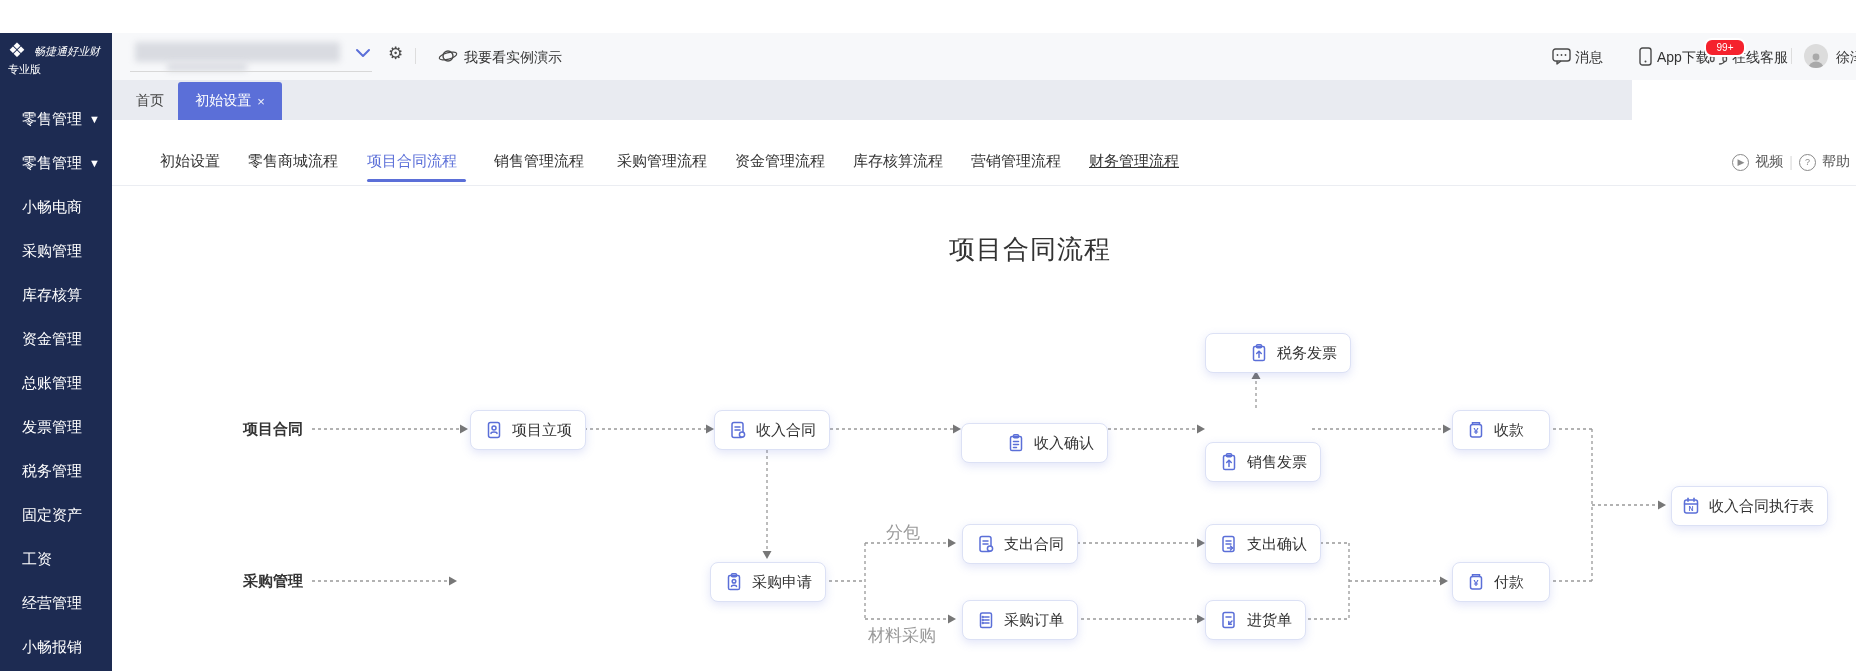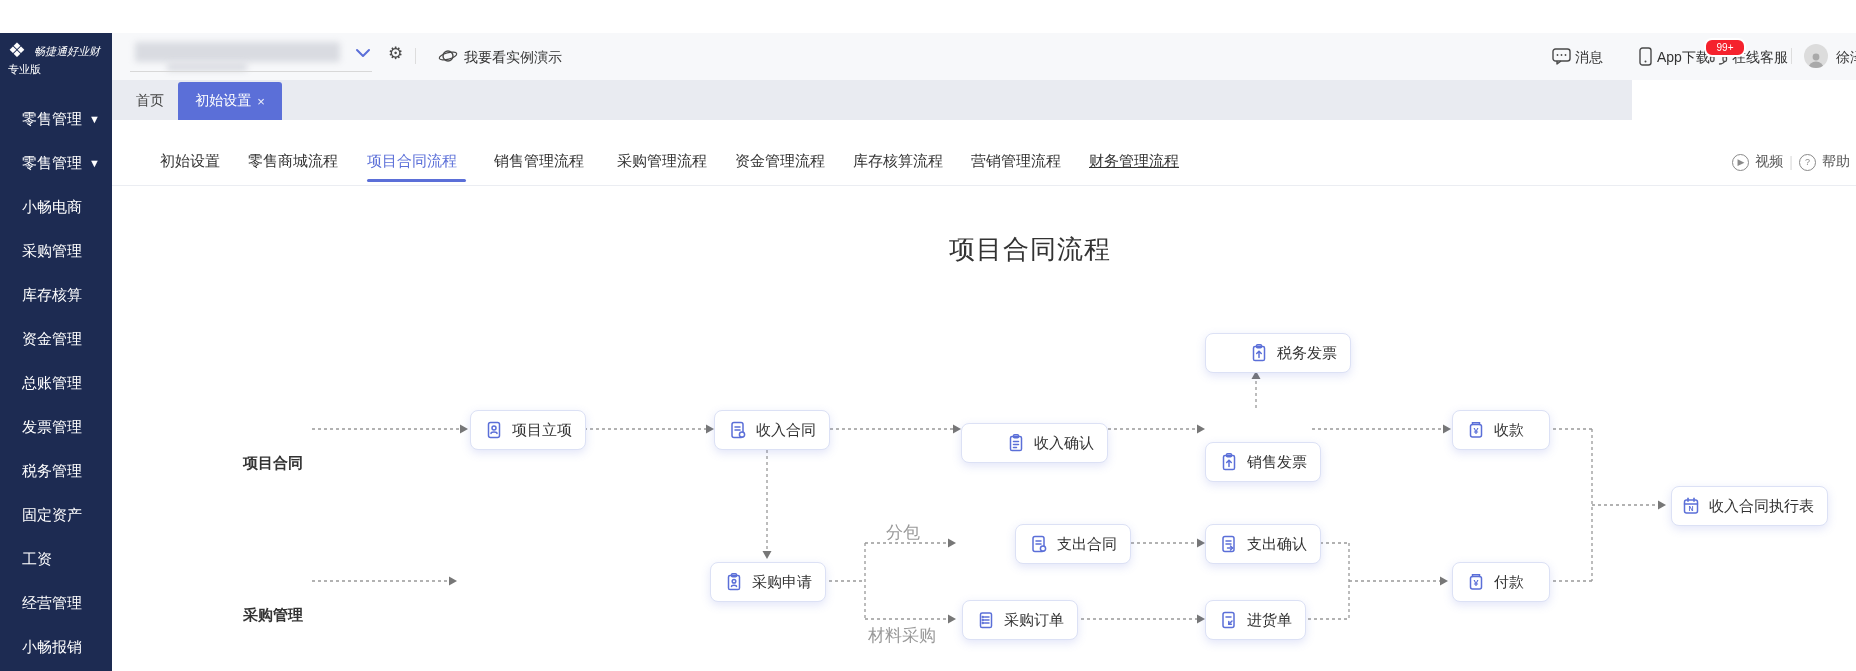--- a/index.html
+++ b/index.html
@@ -47,21 +47,21 @@
   .subitem{position:absolute;top:152px;font-size:15px;color:#333;cursor:pointer;white-space:nowrap;}
   .subitem.active{color:#5B6FD8;font-weight:500;}
   #sub-underline{left:367px;top:179px;width:99px;height:3px;background:#5B6FD8;border-radius:2px;}
   #subnav-right{right:6px;top:153px;display:flex;align-items:center;gap:6px;font-size:14px;color:#555;}
   .mini-circ{width:15px;height:15px;border:1px solid #8a8a8a;border-radius:50%;display:inline-flex;
              align-items:center;justify-content:center;font-size:9px;color:#8a8a8a;line-height:1;}
 
   
   #flow-title{left:930px;top:232px;width:200px;text-align:center;font-size:26px;color:#333;
               font-weight:500;letter-spacing:1px;}
-  .lane-label{font-size:15px;font-weight:600;color:#333;white-space:nowrap;margin-top:34px;}
+  .lane-label{font-size:15px;font-weight:600;color:#333;white-space:nowrap;}
   .edge-label{font-size:17px;color:#999;white-space:nowrap;}
   .node{position:absolute;height:38px;display:inline-flex;align-items:center;gap:8px;
         padding:0 13px;background:#fff;border:1px solid #DCE1F5;border-radius:8px;
         box-shadow:0 3px 10px rgba(95,111,216,.18);font-size:15px;color:#333;
         cursor:pointer;white-space:nowrap;}
   .nicon{width:20px;height:20px;flex:0 0 auto;display:block;}
   .nicon *{vector-effect:non-scaling-stroke;}
   svg.lines{position:absolute;left:0;top:0;pointer-events:none;}
 </style>
 </head>
@@ -278,21 +278,21 @@
 
   <div class="node" style="left:710px;top:562px;">
     <svg class="nicon" viewBox="0 0 20 20" stroke="#5B6FD8" stroke-width="1.5" fill="none" stroke-linecap="round">
         <rect x="4.5" y="3.5" width="11" height="14" rx="1.6"></rect>
         <rect x="7.5" y="1.8" width="5" height="3" rx="1"></rect>
         <circle cx="10" cy="9.3" r="1.8"></circle>
         <path d="M7.5 14.5 c0 -1.8 5 -1.8 5 0"></path>
       </svg>
     <span>采购申请</span>
   </div>
-  <div class="node" style="left:1015px;top:524px;">
+  <div class="node" style="left:962px;top:524px;">
     <svg class="nicon" viewBox="0 0 20 20" stroke="#5B6FD8" stroke-width="1.5" fill="none" stroke-linecap="round">
         <rect x="4" y="2.5" width="11" height="15" rx="2"></rect>
         <path d="M7 7 h5"></path>
         <path d="M7 10 h5"></path>
         <circle cx="14" cy="14.5" r="2.6" fill="#fff"></circle>
       </svg>
     <span>支出合同</span>
   </div>
   <div class="node" style="left:1205px;top:524px;">
     <svg class="nicon" viewBox="0 0 20 20" stroke="#5B6FD8" stroke-width="1.5" fill="none" stroke-linecap="round" stroke-linejoin="round">

